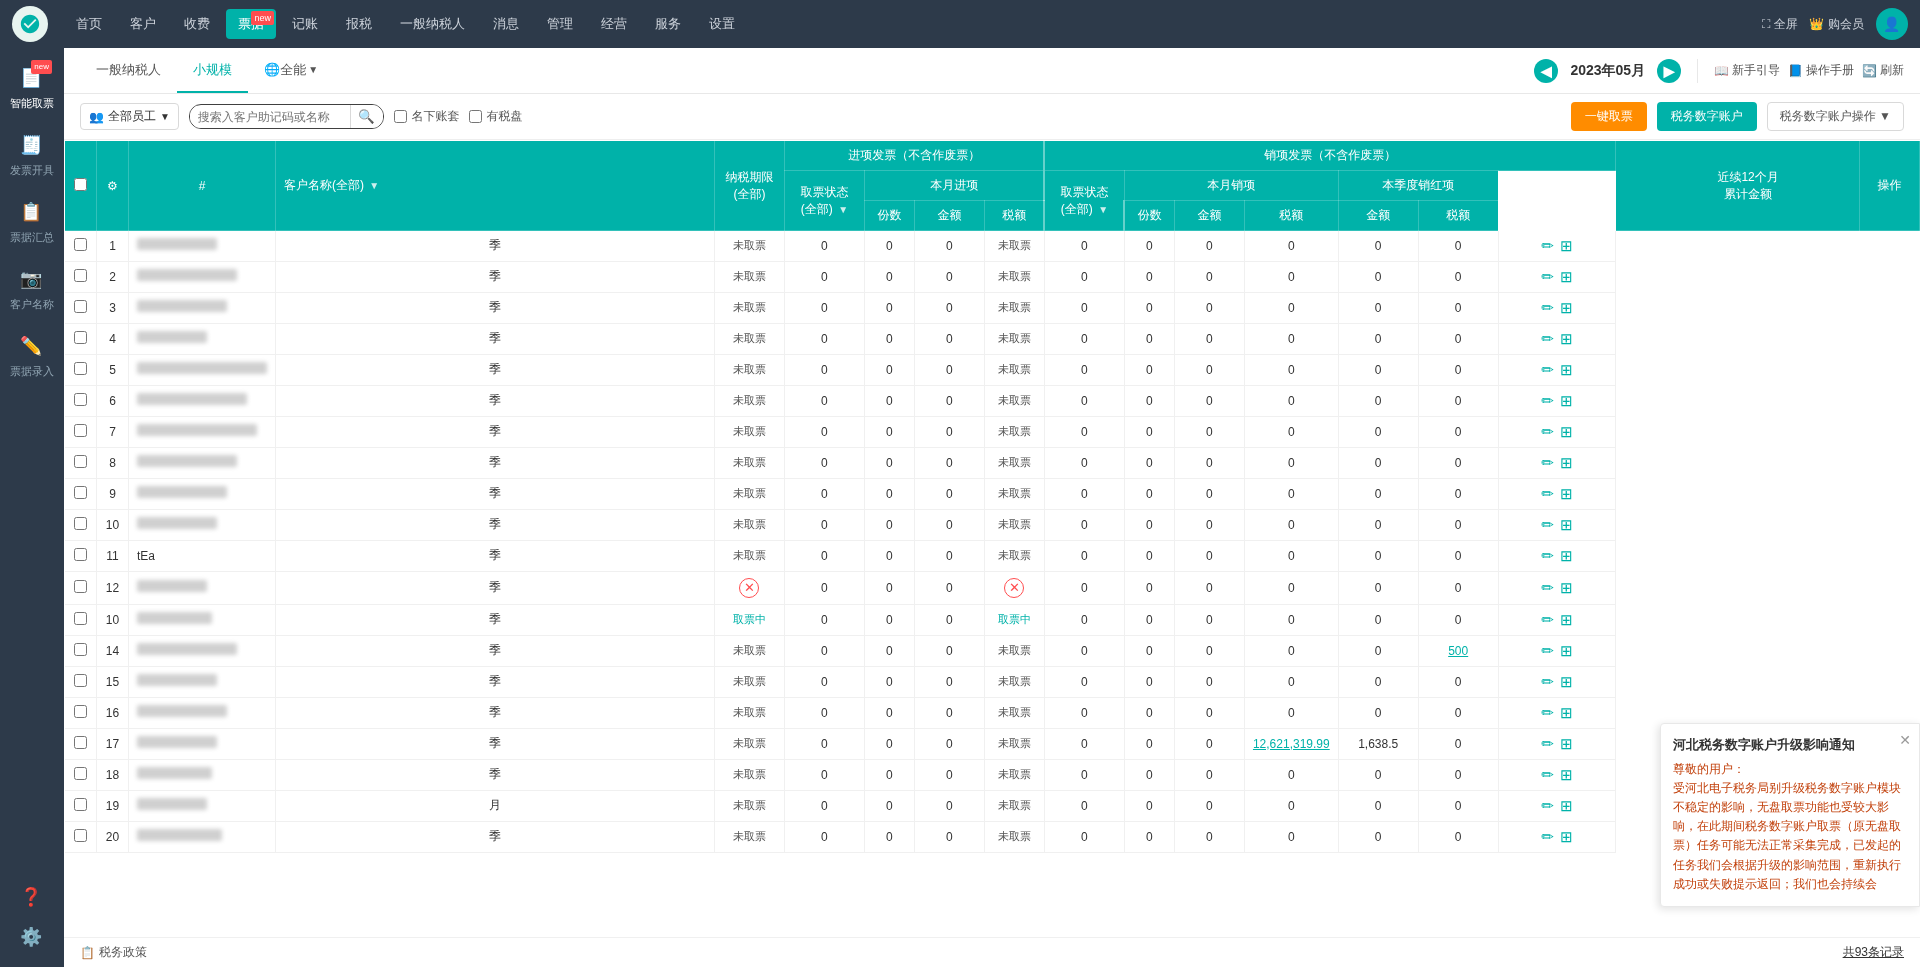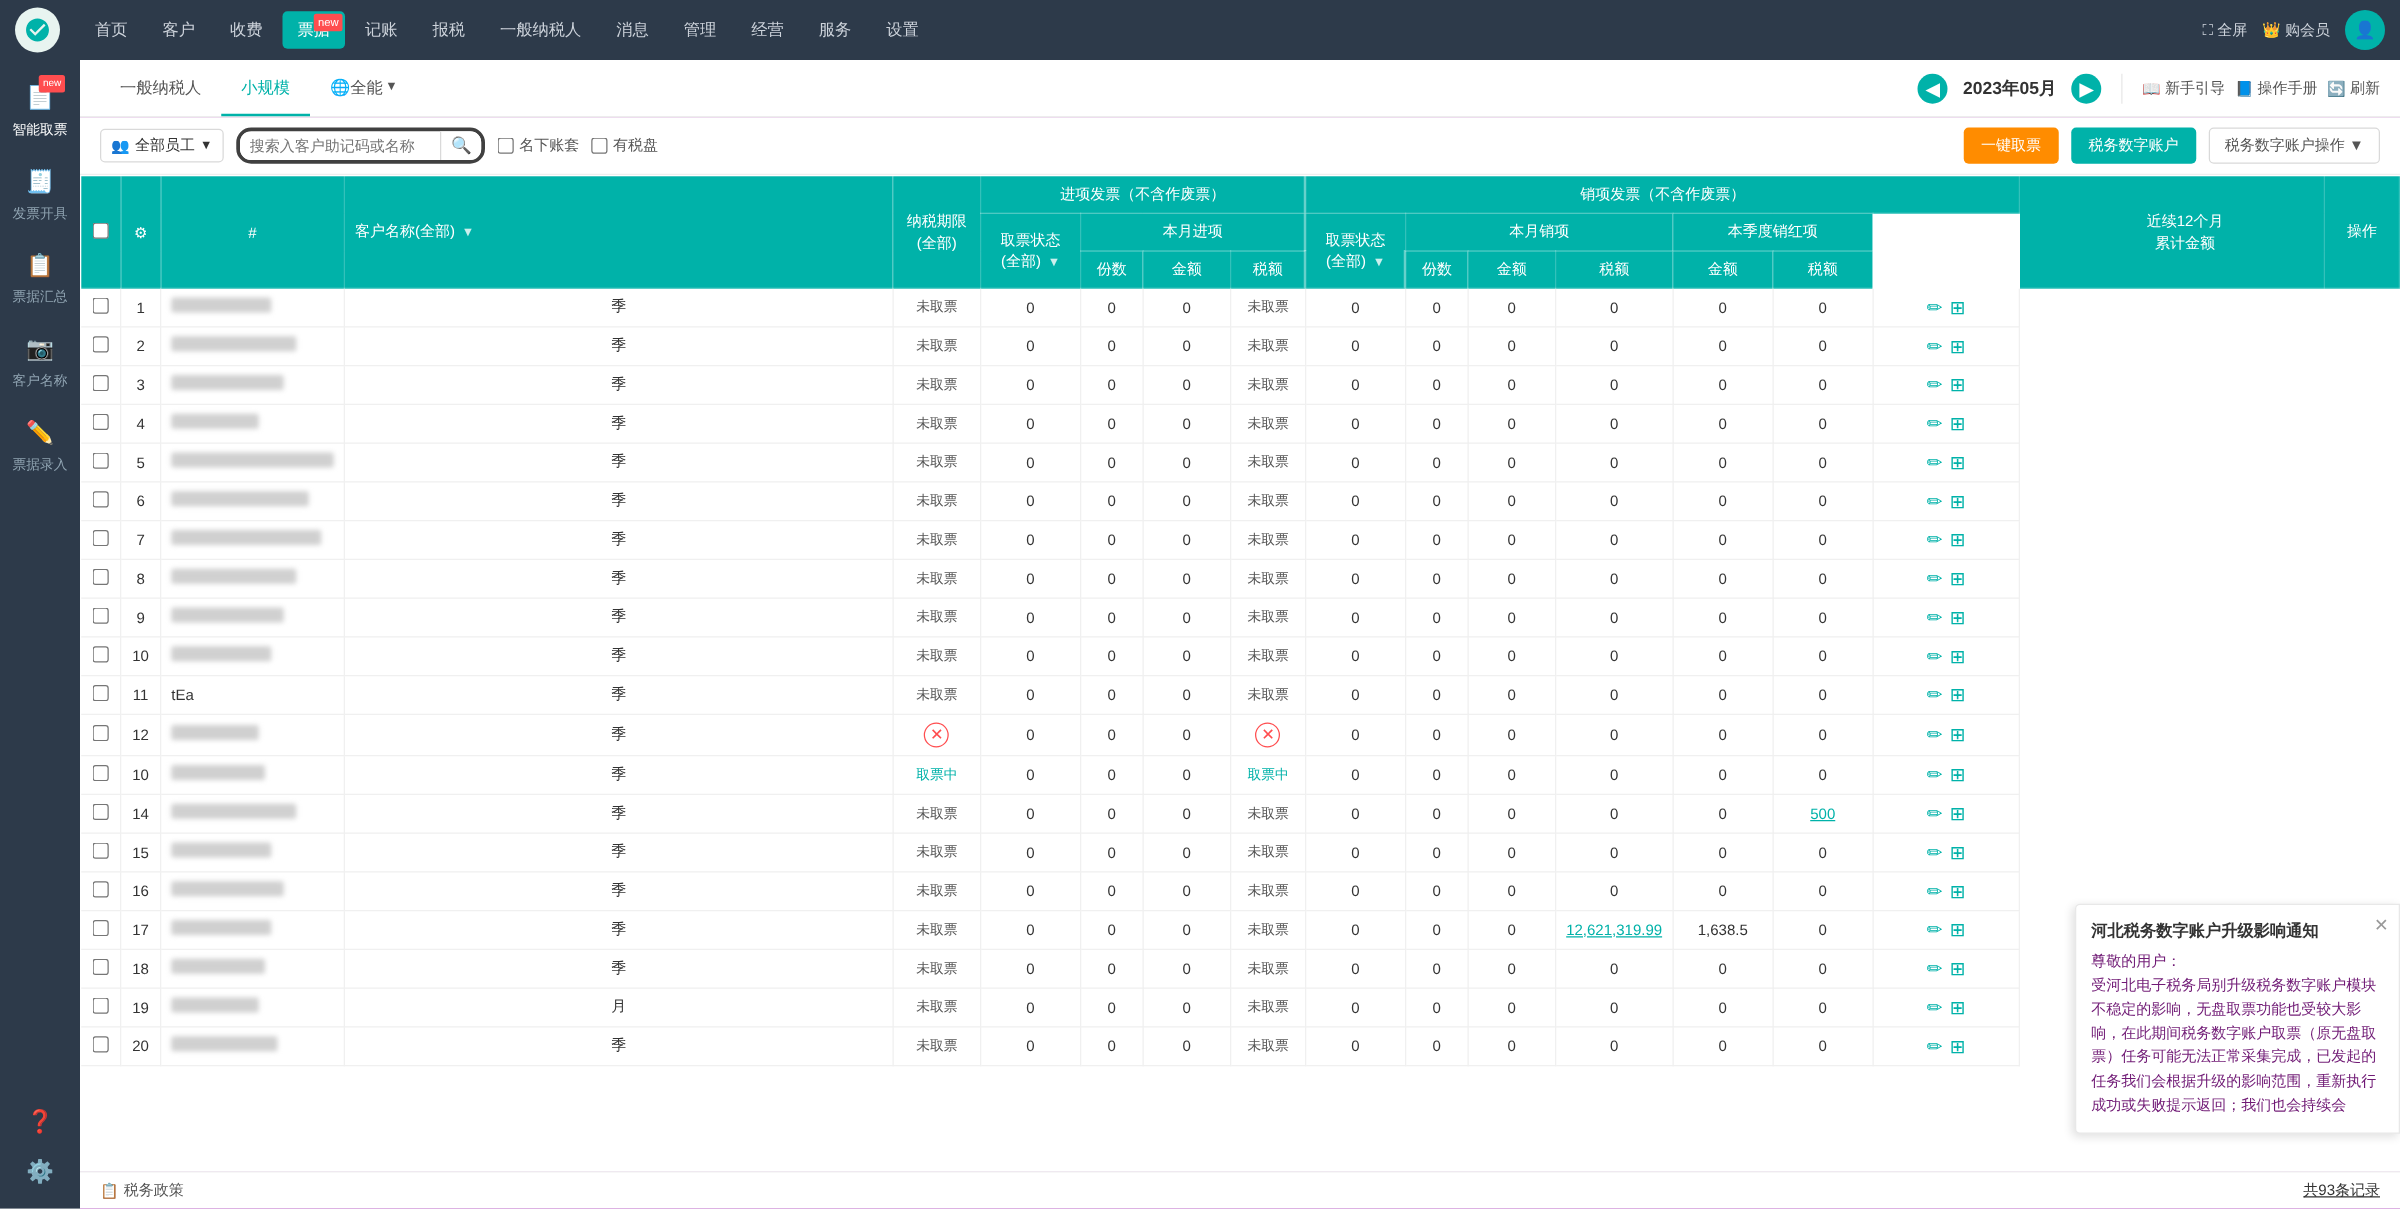--- a/index.html
+++ b/index.html
@@ -156,21 +156,21 @@
       border-radius: 4px;
       padding: 4px 8px;
       cursor: pointer;
       background: #fff;
       font-size: 12px;
       gap: 4px;
       white-space: nowrap;
     }
     .search-box {
       display: flex; align-items: center;
-      border: 3px solid #404040;
+      border: 1px solid #404040;
       border-radius: 12px;
       overflow: hidden;
     }
     .search-box input {
       border: none; outline: none;
       padding: 4px 8px;
       width: 160px;
       font-size: 12px;
     }
     .search-box .search-btn {
@@ -326,21 +326,21 @@
       z-index: 100;
     }
     .notification-popup .popup-close {
       position: absolute; top: 8px; right: 8px;
       cursor: pointer; color: #999; font-size: 14px;
     }
     .notification-popup .popup-title {
       font-size: 13px; font-weight: bold; color: #333; margin-bottom: 6px;
     }
     .notification-popup .popup-body {
-      font-size: 12px; color: #701a75; line-height: 1.6;
+      font-size: 12px; color: #c2410c; line-height: 1.6;
     }
   </style>
 </head>
 <body>
 
 <div class="top-nav">
   <div class="logo">
     <svg viewBox="0 0 24 24" fill="#00b2a9">
         <path d="M12 2C6.48 2 2 6.48 2 12s4.48 10 10 10 10-4.48 10-10S17.52 2 12 2zm-2 15l-5-5 1.41-1.41L10 14.17l7.59-7.59L19 8l-9 9z"></path>
       </svg>

